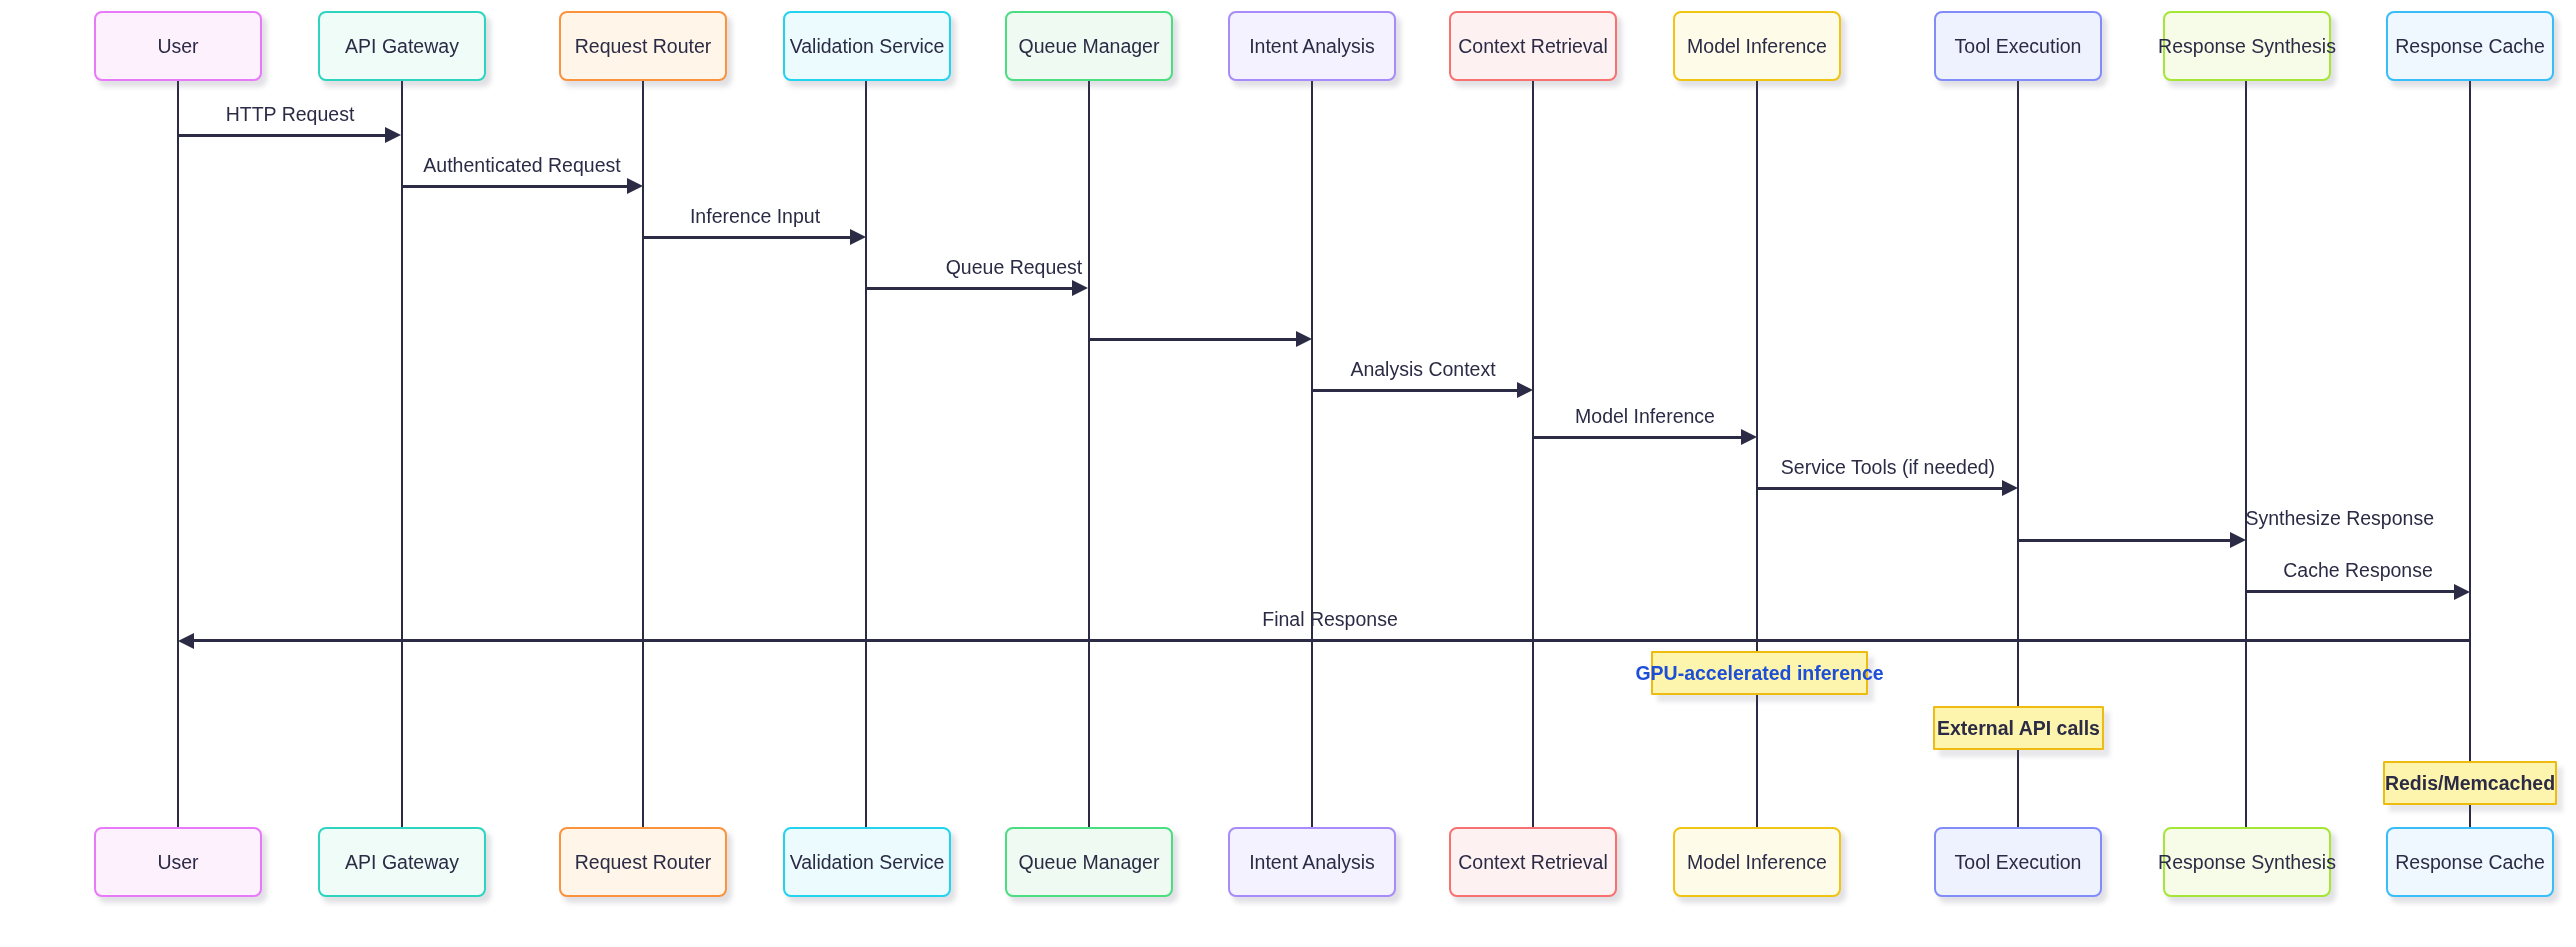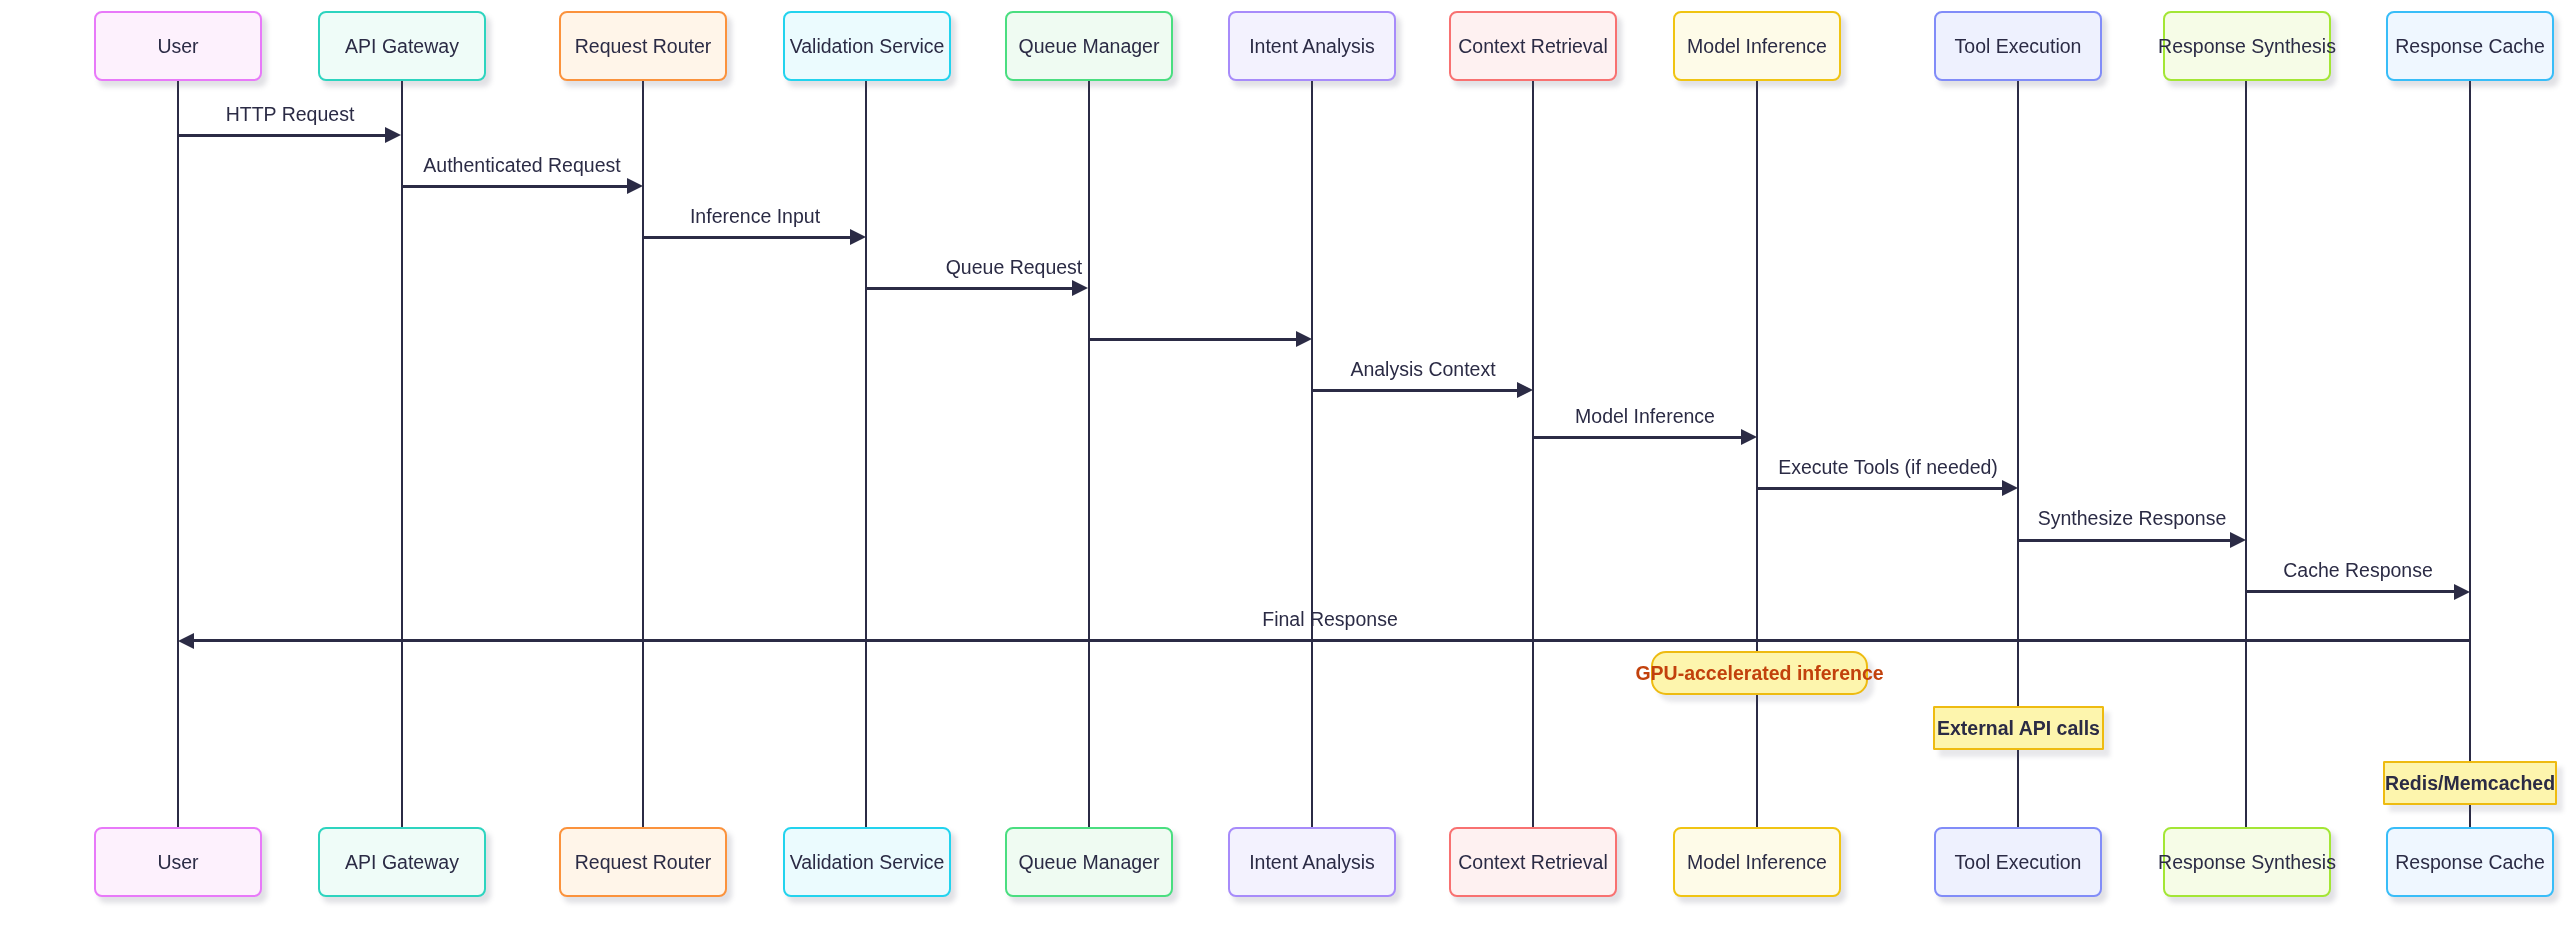--- a/index.html
+++ b/index.html
@@ -119,27 +119,27 @@
     <div class="msg-line" style="top: 338px; background: rgb(43, 43, 69); left: 1049px; width: 211px;"></div>
     <div class="msg-head" style="top: 331px; left: 1256px; border-left: 16px solid rgb(43, 43, 69);"></div>
     <div class="msg-line" style="top: 389px; background: rgb(43, 43, 69); left: 1272px; width: 209px;"></div>
     <div class="msg-head" style="top: 382px; left: 1477px; border-left: 16px solid rgb(43, 43, 69);"></div>
     <div class="msg-label" style="left: 1081px; top: 357px; color: rgb(43, 43, 69);">Analysis Context</div>
     <div class="msg-line" style="top: 436px; background: rgb(43, 43, 69); left: 1493px; width: 211px;"></div>
     <div class="msg-head" style="top: 429px; left: 1701px; border-left: 16px solid rgb(43, 43, 69);"></div>
     <div class="msg-label" style="left: 1303px; top: 404px; color: rgb(43, 43, 69);">Model Inference</div>
     <div class="msg-line" style="top: 487px; background: rgb(43, 43, 69); left: 1717px; width: 250px;"></div>
     <div class="msg-head" style="top: 480px; left: 1962px; border-left: 16px solid rgb(43, 43, 69);"></div>
-    <div class="msg-label" style="left: 1546px; top: 455px; color: rgb(43, 43, 69);">Execute Tools (if needed)</div>
+    <div class="msg-label" style="left: 1546px; top: 455px; color: rgb(43, 43, 69);">Service Tools (if needed)</div>
     <div class="msg-line" style="top: 539px; background: rgb(43, 43, 69); left: 1978px; width: 216px;"></div>
     <div class="msg-head" style="top: 532px; left: 2190px; border-left: 16px solid rgb(43, 43, 69);"></div>
-    <div class="msg-label" style="left: 1790px; top: 506px; color: rgb(43, 43, 69);">Synthesize Response</div>
+    <div class="msg-label" style="left: 1790px; top: 506px; color: rgb(43, 43, 69); text-align: right;">Synthesize Response</div>
     <div class="msg-line" style="top: 590px; background: rgb(43, 43, 69); left: 2206px; width: 211px;"></div>
     <div class="msg-head" style="top: 584px; left: 2414px; border-left: 16px solid rgb(43, 43, 69);"></div>
     <div class="msg-label" style="left: 2016px; top: 558px; color: rgb(43, 43, 69);">Cache Response</div>
     <div class="msg-line" style="top: 639px; background: rgb(43, 43, 69); left: 150px; width: 2279px;"></div>
     <div class="msg-head" style="top: 633px; left: 138px; border-right: 16px solid rgb(43, 43, 69);"></div>
     <div class="msg-label" style="left: 988px; top: 607px; color: rgb(43, 43, 69);">Final Response</div>
-    <div class="note" style="left: 1611px; top: 651px; width: 217px; height: 44px; background: rgb(253, 245, 173); border-color: rgb(238, 187, 17); color: #c2410c; border-radius: 15px;">GPU-accelerated inference</div>
+    <div class="note" style="left: 1611px; top: 651px; width: 217px; height: 44px; background: rgb(253, 245, 173); border-color: rgb(238, 187, 17); color: #1d4ed8;">GPU-accelerated inference</div>
     <div class="note" style="left: 1893px; top: 706px; width: 171px; height: 44px; background: rgb(253, 245, 173); border-color: rgb(238, 187, 17); color: rgb(43, 43, 69);">External API calls</div>
     <div class="note" style="left: 2343px; top: 761px; width: 174px; height: 44px; background: rgb(253, 245, 173); border-color: rgb(238, 187, 17); color: rgb(43, 43, 69);">Redis/Memcached</div>
   </div>
 
 
 </body></html>

